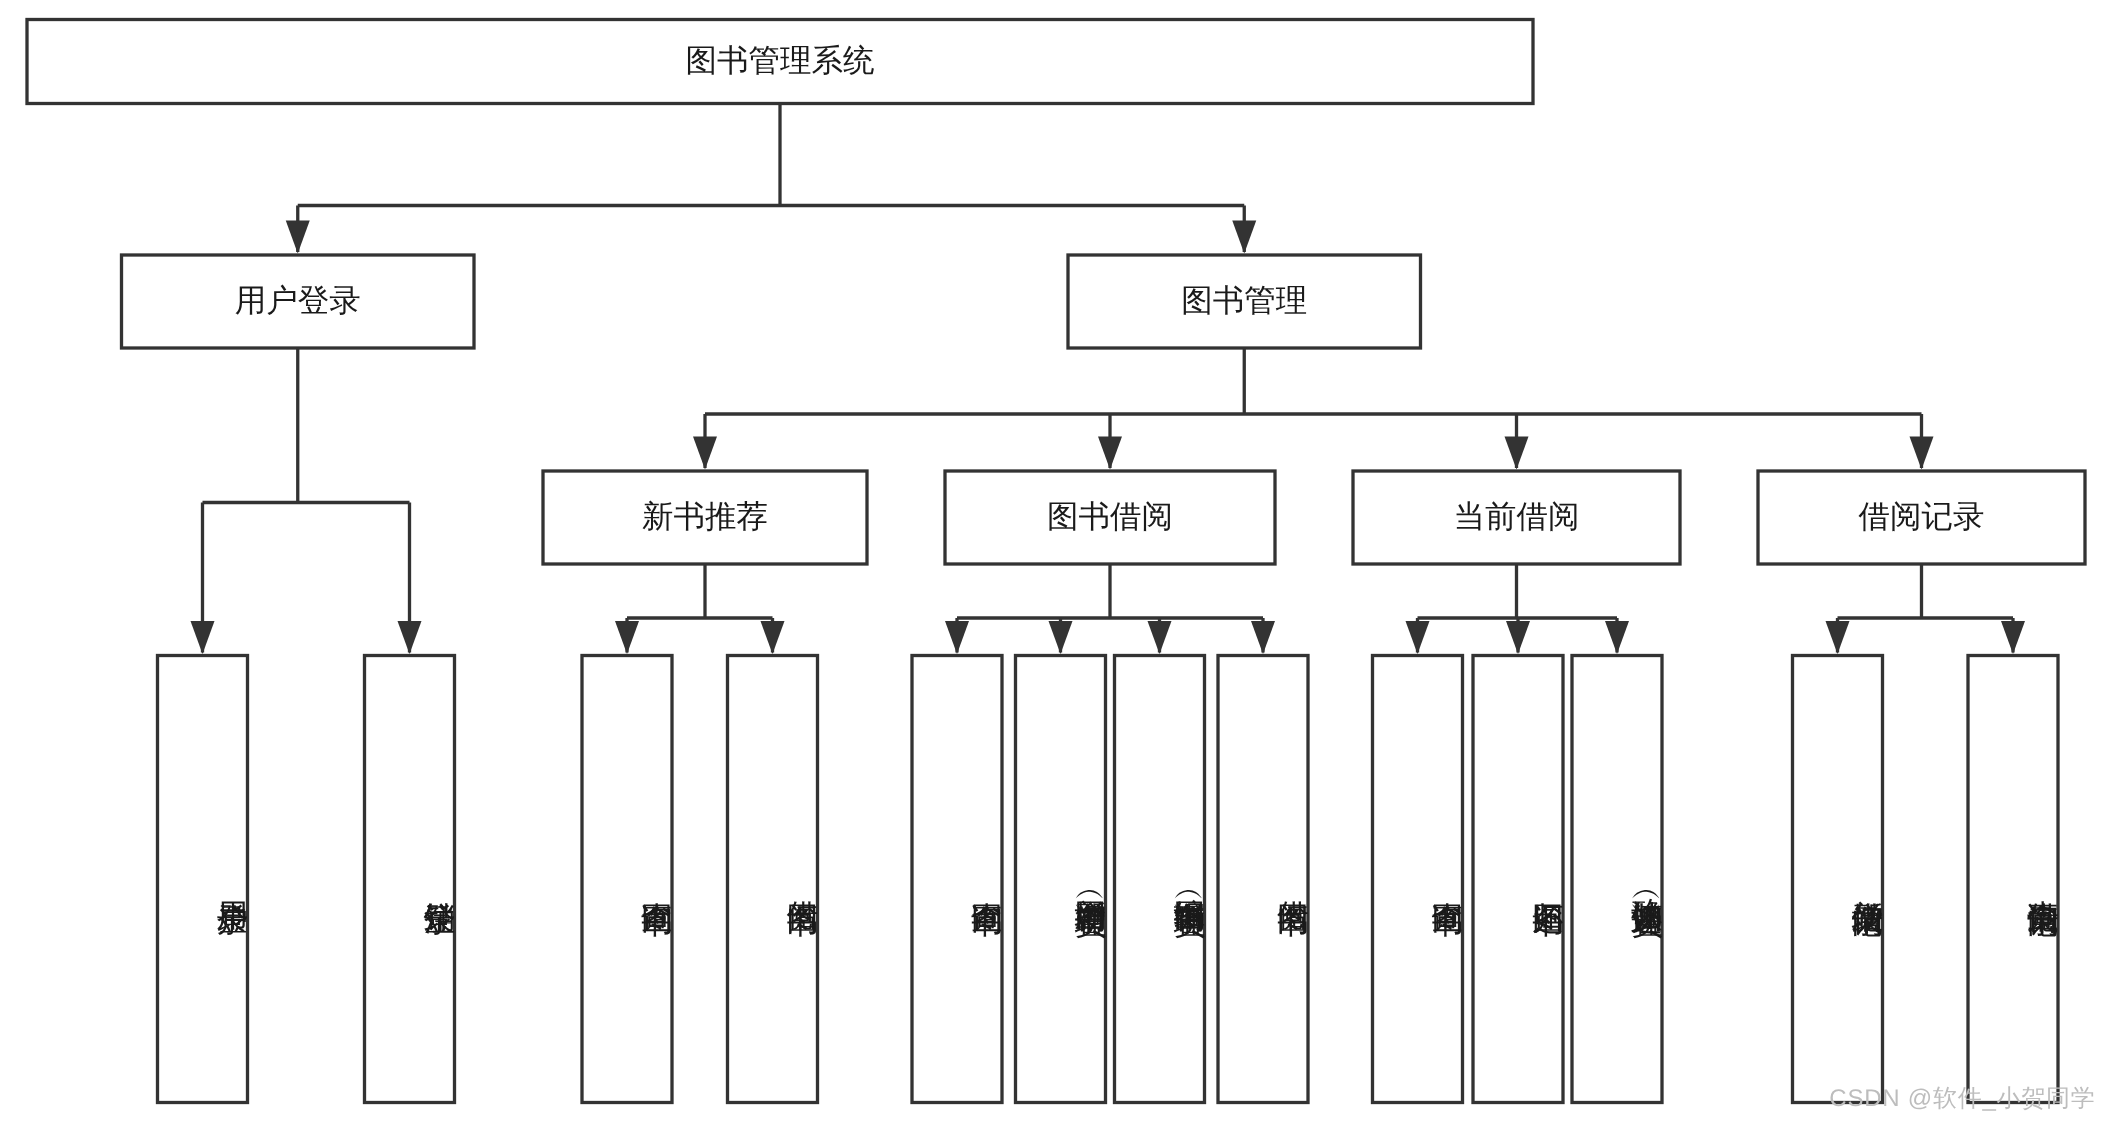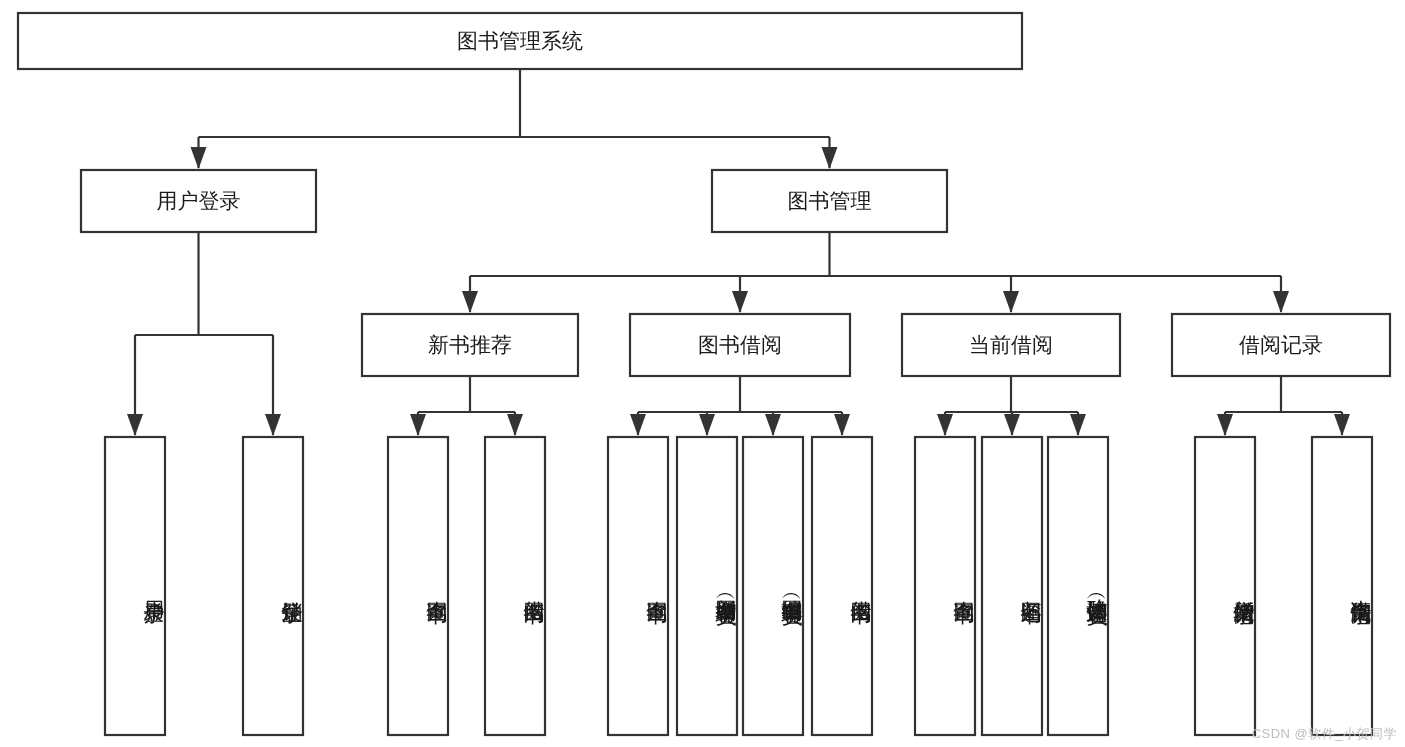--- a/index.html
+++ b/index.html
@@ -64,21 +64,21 @@
     display: flex;
     align-items: flex-start;
     justify-content: center;
     pointer-events: none;
   }
   .watermark {
     position: absolute;
     right: 8px;
     bottom: 4px;
     font-family: "Liberation Sans", "DejaVu Sans", sans-serif;
-    font-size: 13px;
+    font-size: 16px;
     color: #bdbdbd;
     letter-spacing: 0.5px;
     white-space: nowrap;
   }
 </style>
 </head>
 <body>
 
 <div id="diagram-root">
   <svg id="tree-svg" viewBox="0 0 1405 747">

